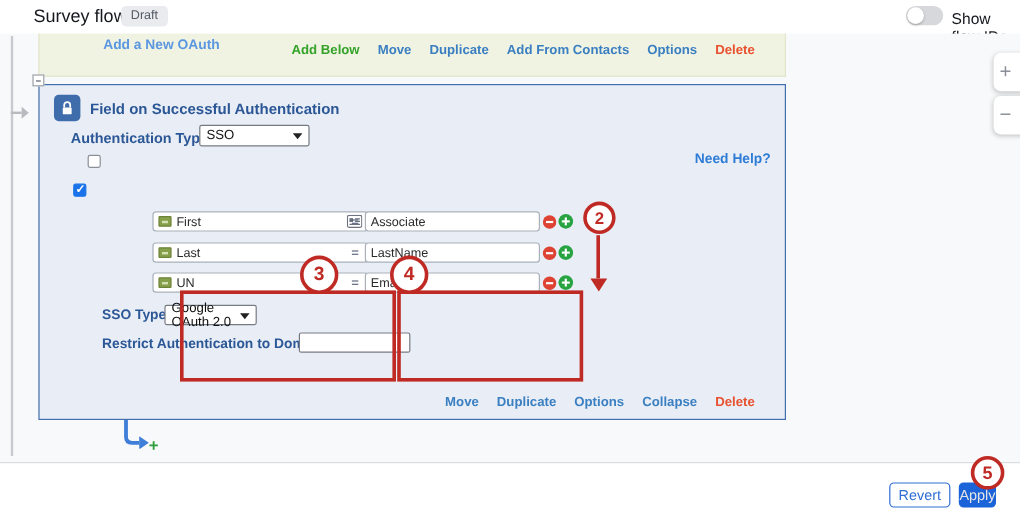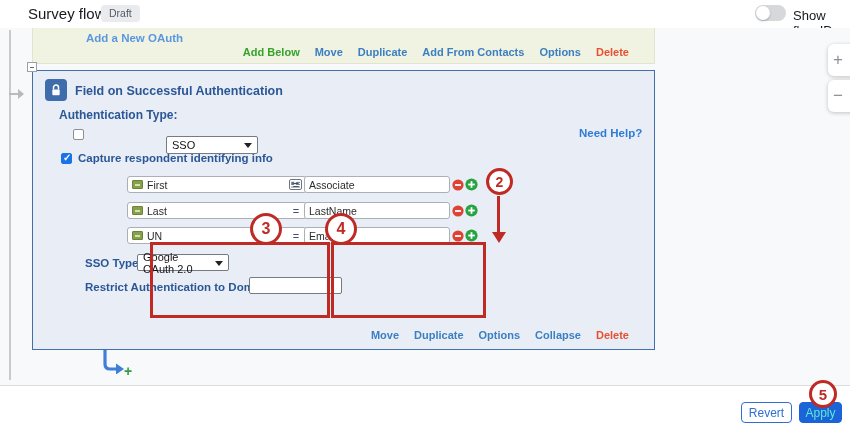--- a/index.html
+++ b/index.html
@@ -30,21 +30,21 @@
   .rail { left:9px; top:30px; width:2px; height:350px; background:#c7cace; }
   .rail-arrow-line { left:9px; top:93px; width:9px; height:2px; background:#b7babf; }
   .rail-arrow-head { left:18px; top:89px; width:0; height:0;
         border-left:6px solid #b7babf; border-top:5px solid transparent; border-bottom:5px solid transparent; }
 
   
   .top-block { left:32px; top:28px; width:623px; height:36px; background:#f1f3e2;
                border:1px solid #e2e5cc; border-top:none; }
   .add-field-link { position:absolute; left:53px; top:4px; font-size:11.5px; font-weight:600;
                     color:#5b97e0; cursor:pointer; }
-  .blk-menu { position:absolute; right:25px; bottom:5px; display:flex; gap:15px;
+  .blk-menu { position:absolute; right:25px; bottom:15px; display:flex; gap:15px;
               font-size:11px; font-weight:700; }
   .blk-menu span { cursor:pointer; }
   .m-green { color:#35a32a; } .m-blue { color:#3a7fc1; } .m-red { color:#e8502f; }
 
   .collapse-box { left:27px; top:62px; width:10px; height:10px; background:#fff;
                   border:1px solid #9aa0a8; z-index:3; }
   .collapse-box::after { content:""; position:absolute; left:2px; top:4px; width:4px; height:1px; background:#5f6670; }
 
   
   .branch { left:32px; top:70px; width:623px; height:280px; background:#e9eef6;
@@ -55,22 +55,22 @@
 
   .blue-label { font-size:11.5px; font-weight:700; color:#2b5796; }
   .auth-label  { left:26px; top:37px; font-size:12px; }
   .need-help { left:546px; top:56px; font-size:11.5px; font-weight:700; color:#2e7cd6; cursor:pointer;text-align:right; }
 
   .select { background:#fff; border:1px solid #767b83; border-radius:2px; font-size:11px;
             color:#111; display:flex; align-items:center; padding:0 16px 0 5px; cursor:pointer; }
   .select::after { content:""; position:absolute; right:5px; top:50%; margin-top:-2px;
                    border-left:4px solid transparent; border-right:4px solid transparent;
                    border-top:5px solid #222; }
-  .sel-auth { left:133px; top:33px; width:92px; height:18px;margin-top:32px; }
-  .sel-sso  { left:104px; top:183px; width:92px; height:17px; }
+  .sel-auth { left:133px; top:33px; width:92px; height:18px; }
+  .sel-sso  { left:104px; top:183px; width:77px; height:17px; }
 
   .checkbox { width:11px; height:11px; background:#fff; border:1px solid #8a8f98;
               border-radius:2px; cursor:pointer; }
   .checkbox.checked { background:#1a73e8; border-color:#1a73e8; }
   .checkbox.checked::after { content:"✓"; position:absolute; left:1px; top:-2px;
               color:#fff; font-size:10px; font-weight:700; }
   .cb1 { left:40px; top:58px; } .cb1-label { left:57px; top:57px; }
   .cb2 { left:28px; top:82px; } .cb2-label { left:45px; top:81px; }
 
   
@@ -115,21 +115,21 @@
   .add-el { left:124px; top:363px; font-size:11.5px; font-weight:700; color:#2e9e3d;
             cursor:pointer; display:flex; gap:5px; align-items:center; }
   .add-el .plus-glyph { font-size:14px; font-weight:700; }
   .elbow { left:100px; top:350px; }
 
   
   .footer-divider { left:0; top:385px; width:850px; height:1px; background:#dadcdf; }
   .btn { height:21px; border-radius:4px; font-size:12px; font-weight:500; display:flex;
          align-items:center; justify-content:center; cursor:pointer; }
   .btn-revert { left:741px; top:402px; width:51px; border:1px solid #2f6fd3; color:#2f6fd3; background:#fff; }
-  .btn-apply  { left:799px; top:402px; width:43px; background:#1a63d8; color:#5eead4; border:1px solid #1a63d8; }
+  .btn-apply  { left:799px; top:402px; width:31px; background:#1a63d8; color:#e5e5e5; border:1px solid #1a63d8; }
 
   
   .zoom-card { left:828px; width:30px; height:32px; background:#fff; border-radius:6px;
                box-shadow:0 1px 4px rgba(0,0,0,.22); display:flex; align-items:center;
                justify-content:flex-start; padding-left:5px; color:#8a8f98; font-size:17px; cursor:pointer; }
   .zoom-plus  { top:44px; }
   .zoom-minus { top:80px; }
 </style>
 </head>
 <body>
@@ -171,21 +171,20 @@
   <div class="abs branch-title">Field on Successful Authentication</div>
 
   <div class="abs blue-label auth-label">Authentication Type:</div>
   <div class="abs select sel-auth">SSO</div>
 
   <div class="abs need-help">Need Help?</div>
 
   <div class="abs checkbox cb1"></div>
 
   <div class="abs checkbox checked cb2"></div>
-  <div class="abs blue-label cb2-label">Capture respondent identifying info</div>
 
   <div class="abs f-input f-left row-y0">
     <span class="tag-icon"></span>
     <span>First</span>
     <span class="card-icon">
       <svg width="13" height="11" viewBox="0 0 13 11">
         <rect x="0.5" y="0.5" width="12" height="10" rx="1.5" fill="none" stroke="#6b7280"></rect>
         <rect x="2.2" y="2.8" width="3" height="3.2" fill="#6b7280"></rect>
         <line x1="6.8" y1="3.4" x2="11" y2="3.4" stroke="#6b7280"></line>
         <line x1="6.8" y1="5.4" x2="11" y2="5.4" stroke="#6b7280"></line>

